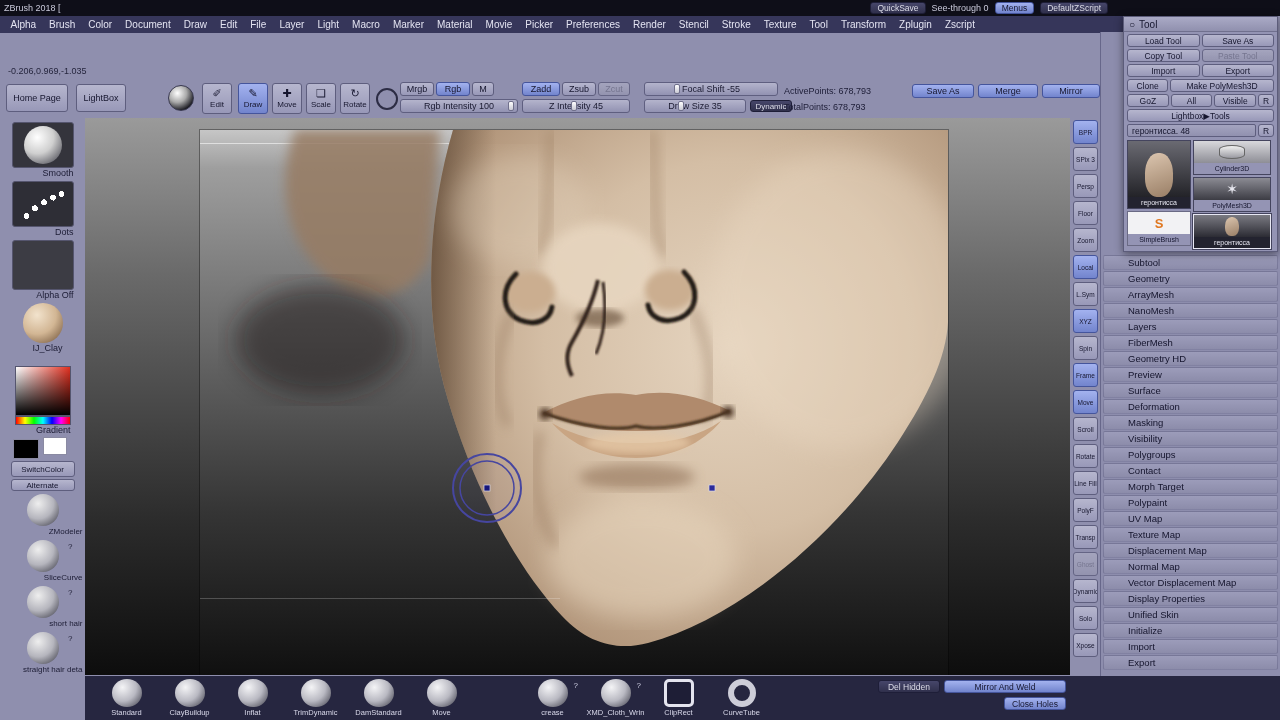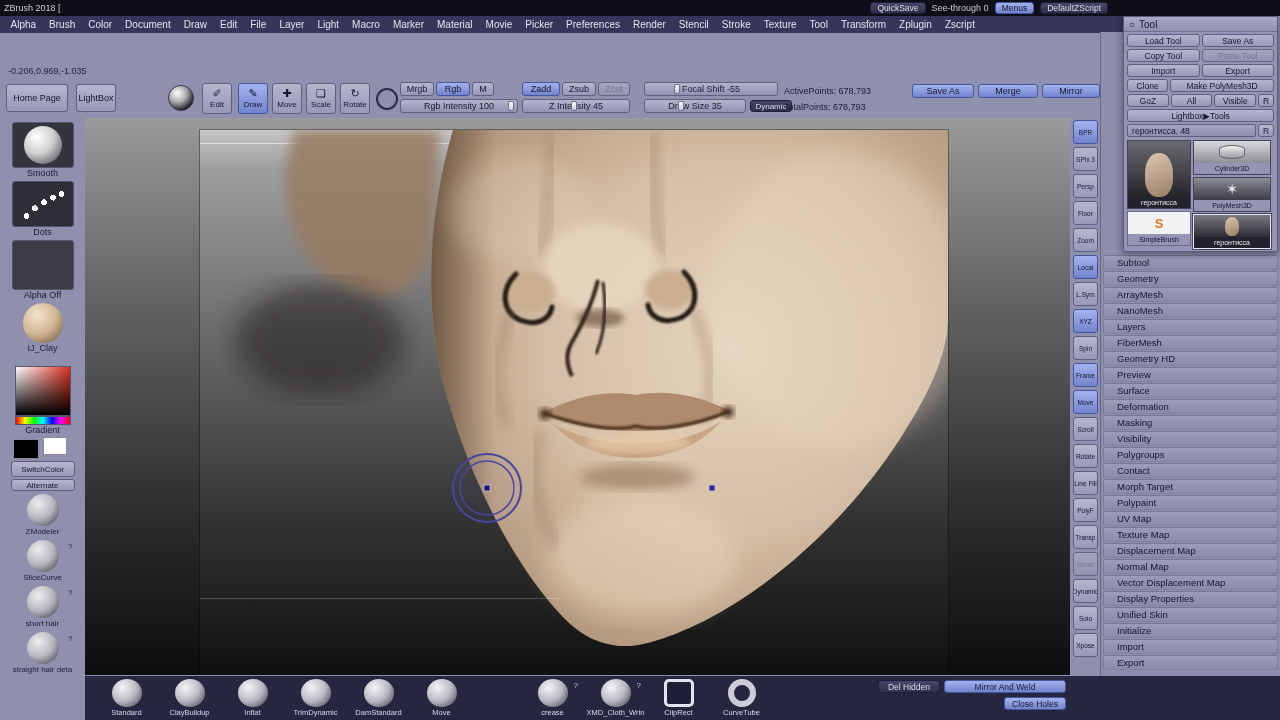--- a/index.html
+++ b/index.html
@@ -24,21 +24,21 @@
 #toolbar{left:0;top:80px;width:1123px;height:38px}
 .slider{position:absolute;background:linear-gradient(#b4b4cc,#9292b2);border:1px solid #5f5f80;border-radius:3px;color:#1a1a30;font-size:9px;display:flex;align-items:center;justify-content:center;white-space:nowrap}
 .slider .handle{position:absolute;top:1px;bottom:1px;width:6px;background:linear-gradient(#fff,#c9c9d4);border:1px solid #70708c;border-radius:2px}
 .toolbtn{flex-direction:column;gap:1px;font-size:8px}
 .tool-ico{font-size:11px;line-height:11px}
 .matball{border-radius:50%;background:radial-gradient(circle at 35% 30%,#ffffff,#aaaaaa 40%,#15151c 78%);border:1px solid #3a3a50}
 .stroke-ico{border:2px solid #2c2c44;border-radius:50%;background:transparent}
 .ptstats{position:absolute;font-size:9px;color:#20203a;white-space:nowrap}
 
 #sidebar{left:0;top:118px;width:85px;height:602px;display:flex;flex-direction:column;align-items:center;padding-top:4px}
-.side-label{font-size:9px;color:#1c1c34;text-align:center;line-height:11px;white-space:nowrap}
+.side-label{font-size:9px;color:#1c1c34;text-align:right;line-height:11px;white-space:nowrap}
 .thumb-dark{width:62px;border:1px solid #55556e;background:#34343c;border-radius:3px}
 .sphere{border-radius:50%}
 .sphere.white{background:radial-gradient(circle at 35% 30%,#ffffff,#cfcfcf 45%,#5e5e66 85%)}
 .sphere.tan{background:radial-gradient(circle at 35% 30%,#f2e3cd,#d2b694 50%,#7c5f44 90%)}
 .sphere.gray{background:radial-gradient(circle at 35% 30%,#eeeeee,#b5b5bd 50%,#4c4c58 90%)}
 .dots-thumb{background:#2e2e36;position:relative}
 .dots-thumb::after{content:"";position:absolute;left:8px;top:6px;width:46px;height:34px;
  background:radial-gradient(circle 3px at 12% 82%,#fff 0 3px,transparent 3px),
  radial-gradient(circle 3px at 30% 60%,#fff 0 3px,transparent 3px),
  radial-gradient(circle 3px at 50% 42%,#fff 0 3px,transparent 3px),
@@ -50,21 +50,21 @@
 .help-q{font-size:8px;color:#202038}
 
 #canvas{left:85px;top:118px;width:985px;height:557px;background:linear-gradient(#9a9a9a,#6a6a6a 28%,#2c2c2c 72%,#0d0d0d);overflow:hidden}
 #doc{position:absolute;left:115px;top:12px;width:748px;height:545px;box-shadow:0 0 0 1px rgba(0,0,0,.35)}
 
 #rightshelf{left:1071px;top:120px;width:29px;height:556px;display:flex;flex-direction:column;align-items:center}
 .shelf-btn{width:25px;height:24px;margin-bottom:3px;font-size:6.5px;line-height:7px;text-align:center;flex-direction:column;padding:1px}
 
 #rightpanel{left:1100px;top:32px;width:180px;height:688px;background:#8d8dad;border-left:1px solid #67678a}
 #sections{position:absolute;left:2px;top:223px;right:2px}
-.section-row{height:15px;margin-bottom:1px;background:linear-gradient(#9c9cba,#8c8caa);border:1px solid rgba(80,80,118,.35);border-radius:2px;font-size:9.5px;color:#14142c;display:flex;align-items:center;padding-left:13px}
+.section-row{height:15px;margin-bottom:1px;background:linear-gradient(#9c9cba,#8c8caa);border:1px solid rgba(80,80,118,.35);border-radius:2px;font-size:9.5px;color:#14142c;display:flex;align-items:center;padding-left:24px}
 
 #palette{left:1123px;top:16px;width:155px;height:236px;background:#9494b4;border:1px solid #5c5c7a;box-shadow:0 2px 8px rgba(0,0,0,.45);z-index:6}
 #palette .phead{height:15px;background:linear-gradient(#aaaac6,#9090ae);display:flex;align-items:center;gap:4px;padding-left:5px;font-size:10px;color:#16162e;border-bottom:1px solid #70708e}
 .prow{display:flex;gap:2px;margin:2px 3px}
 .prow .btn{flex:1;height:13px;font-size:8.5px}
 .prow .btn.wide{flex:2.6}
 .prow .btn.tiny{flex:0 0 16px}
 .tool-name{flex:1;height:13px;display:flex;align-items:center;padding-left:4px;font-size:8.5px;color:#12122a;background:linear-gradient(#a4a4c0,#9191af);border:1px solid #5e5e7e;border-radius:2px;white-space:nowrap;overflow:hidden}
 .pthumbs{display:flex;gap:2px;margin:3px}
 .pcol{display:flex;flex-direction:column;gap:2px}
@@ -132,21 +132,21 @@
       <span class="menu-item">Tool</span>
       <span class="menu-item">Transform</span>
       <span class="menu-item">Zplugin</span>
       <span class="menu-item">Zscript</span>
   </div>
 
   <div id="coords" class="abs">-0.206,0.969,-1.035</div>
 
   <div id="toolbar" class="abs">
     <div class="btn abs" style="left:6px;top:4px;width:62px;height:28px">Home Page</div>
-    <div class="btn abs" style="left:76px;top:4px;width:40px;height:28px">LightBox</div>
+    <div class="btn abs" style="left:76px;top:4px;width:50px;height:28px">LightBox</div>
     <div class="abs matball" style="left:168px;top:5px;width:26px;height:26px"></div>
 
     <div class="btn abs toolbtn" style="left:202px;top:3px;width:30px;height:31px">
       <span class="tool-ico">✐</span>
       <span>Edit</span>
     </div>
     <div class="btn abs toolbtn blue" style="left:238px;top:3px;width:30px;height:31px">
       <span class="tool-ico">✎</span>
       <span>Draw</span>
     </div>

